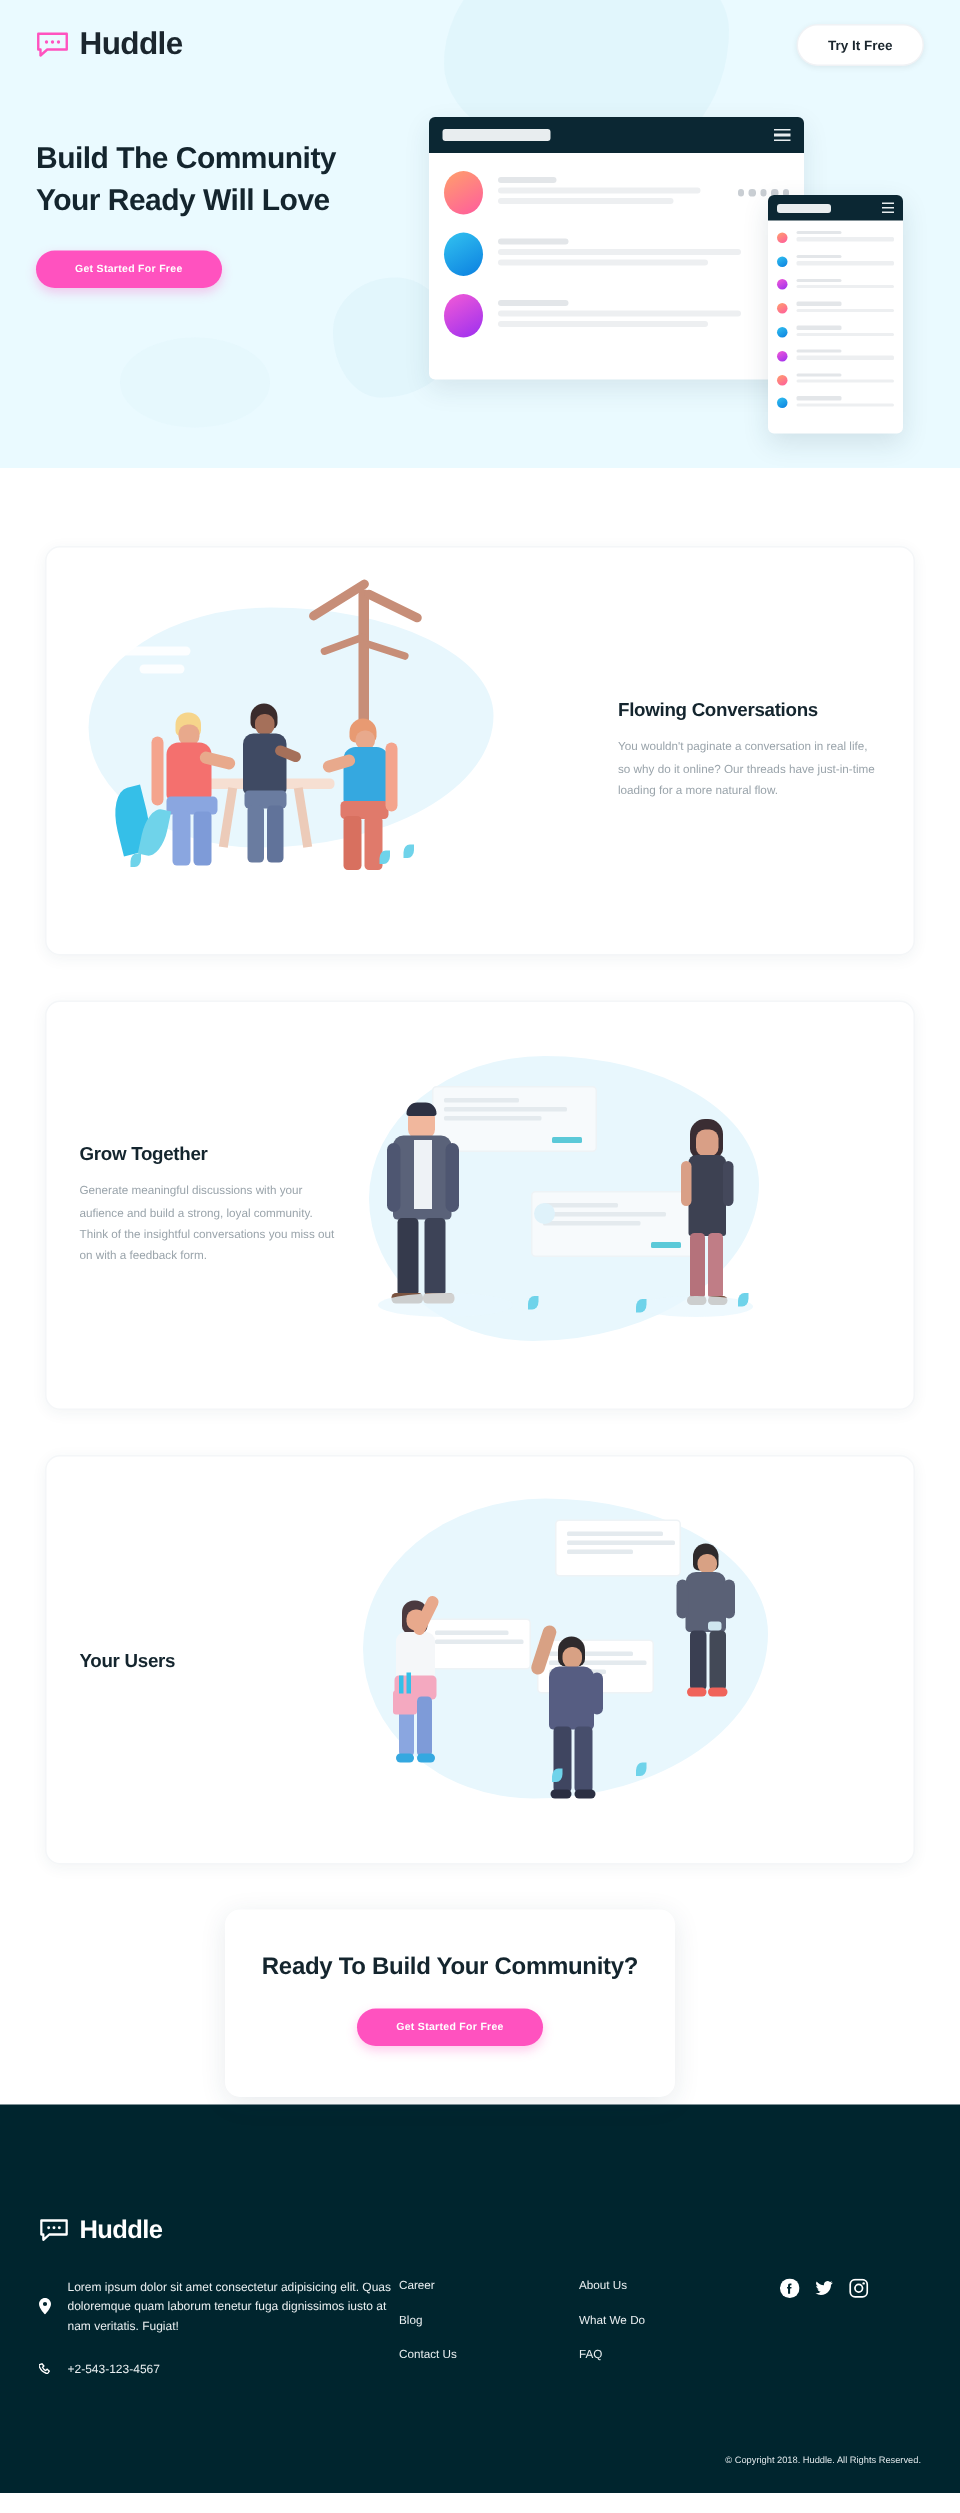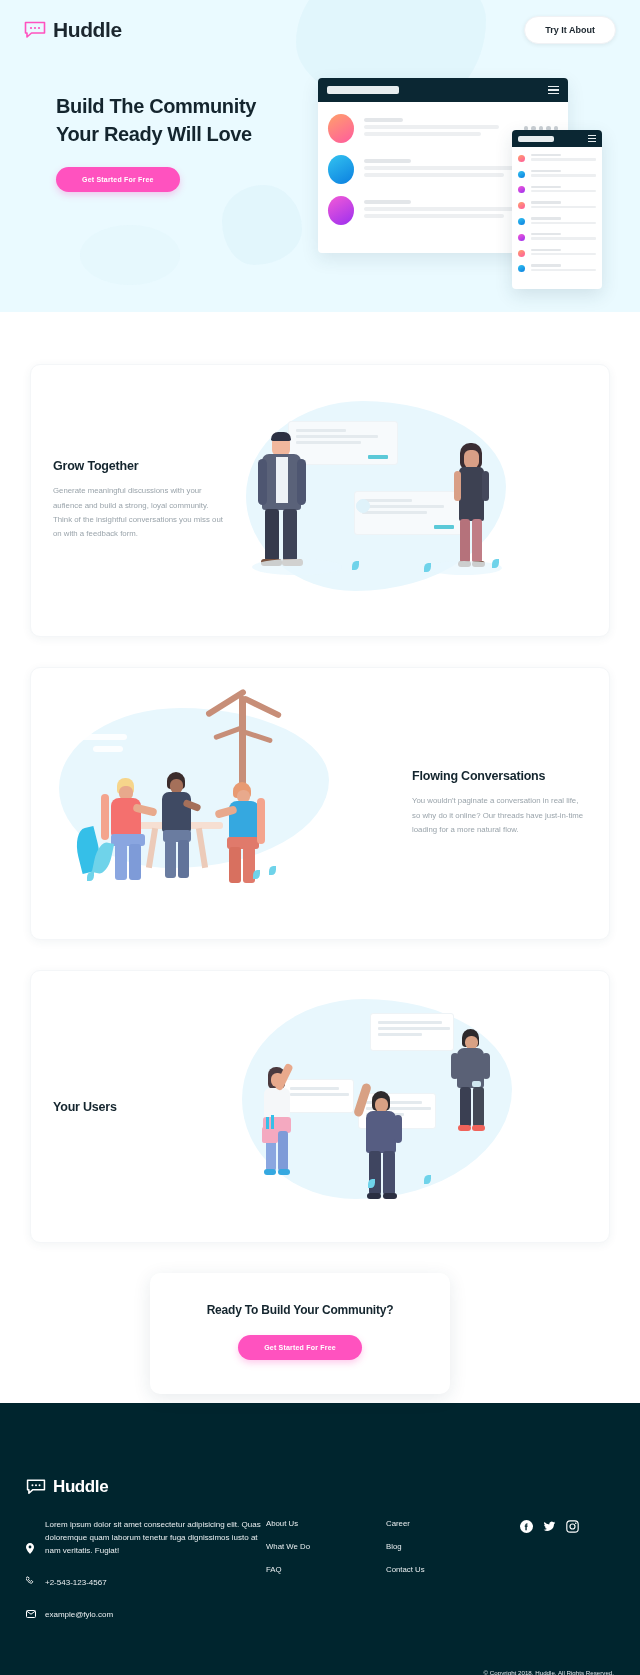--- a/index.html
+++ b/index.html
@@ -56,21 +56,21 @@
     cursor: pointer;
     white-space: nowrap;
   }
 
   .hero-body {
     position: relative;
     display: flex;
     padding: 34px 24px 0 24px;
     gap: 16px;
   }
-  .hero-left { width: 246px; flex: none; padding-top: 14px; margin-left: 32px; }
+  .hero-left { width: 246px; flex: none; padding-top: 14px; }
   .hero-title {
     font-size: 20px; line-height: 1.42; font-weight: 700;
     color: #14252e; letter-spacing: -0.35px;
   }
   .hero-sub {
     margin-top: 14px;
     font-size: 8.2px; line-height: 1.72; color: #2a3b44;
     width: 218px;
   }
   .btn-cta {
@@ -174,34 +174,34 @@
 
   
   .cta-zone { position: relative; margin-top: 22px; height: 130px; }
   .cta-card {
     position: absolute; left: 150px; top: 0; width: 300px;
     background: #fff; border-radius: 10px;
     box-shadow: 0 4px 18px rgba(30,60,80,.10);
     text-align: center; padding: 30px 20px 34px 20px;
     z-index: 3;
   }
-  .cta-title { font-size: 12px; font-weight: 700; color: #14252e; letter-spacing: -.2px; }
+  .cta-title { font-size: 16px; font-weight: 700; color: #14252e; letter-spacing: -.2px; }
   .cta-card .btn-cta { margin-top: 18px; }
 
   
   .footer {
     background: #00252e; color: #ffffff;
     padding: 74px 26px 18px 26px;
     position: relative;
   }
   .footer-logo { display: flex; align-items: center; gap: 7px; margin-bottom: 22px; }
   .footer-logo .logo-text { color: #ffffff; font-size: 17px; }
   .footer-cols { display: flex; }
   .f-contact { width: 240px; flex: none; }
-  .f-line { display: flex; gap: 9px; margin-bottom: 13px; align-items: flex-end; }
+  .f-line { display: flex; gap: 9px; margin-bottom: 13px; align-items: center; }
   .f-line .ic { width: 10px; flex: none; padding-top: 1px; }
   .f-line .tx { font-size: 8px; line-height: 1.62; color: #e8eef0; }
   .f-nav { width: 120px; }
   .f-nav a {
     display: block; font-size: 7.8px; color: #e8eef0;
     text-decoration: none; margin-bottom: 14px; cursor: pointer;
   }
   .f-social { flex: 1; display: flex; gap: 11px; justify-content: flex-start; padding-left: 14px; }
   .soc { width: 12px; height: 12px; cursor: pointer; }
   .copyright {
@@ -221,21 +221,21 @@
   <div class="topbar">
     <div class="logo">
       <svg class="bubble-icon" width="22" height="18" viewBox="0 0 22 18">
         <path d="M1.5 1.5h19v10.5h-13l-4.5 4v-4h-1.5z" fill="none" stroke="#ff52bf" stroke-width="1.6" stroke-linejoin="round"></path>
         <circle cx="7" cy="7" r="1.1" fill="#ff52bf"></circle>
         <circle cx="11" cy="7" r="1.1" fill="#ff52bf"></circle>
         <circle cx="15" cy="7" r="1.1" fill="#ff52bf"></circle>
       </svg>
       <span class="logo-text">Huddle</span>
     </div>
-    <button class="btn-try">Try It About</button>
+    <button class="btn-try">Try It Free</button>
   </div>
 
   <div class="hero-body">
     <div class="hero-left">
       <h1 class="hero-title">
         <span>Build The Community</span><br>
         <span>Your Ready Will Love</span>
       </h1>
       <button class="btn-cta">Get Started For Free</button>
     </div>
@@ -353,20 +353,84 @@
                 <i></i>
               </span>
             </div>
         </div>
       </div>
     </div>
   </div>
 </section>
 
 <section class="features">
+
+  <div class="card reverse">
+    <div class="card-text">
+      <div class="card-title">Flowing Conversations</div>
+      <div class="card-desc">You wouldn't paginate a conversation in real life, so why do it online? Our threads have just-in-time loading for a more natural flow.</div>
+    </div>
+    <div class="card-art">
+      <div class="illus">
+        <div class="blob-bg" style="left:6px;top:22px;width:270px;height:160px;"></div>
+
+        <div style="position:absolute;left:186px;top:10px;width:7px;height:150px;background:#c78e78;border-radius:3px;"></div>
+        <div style="position:absolute;left:150px;top:14px;width:46px;height:6px;background:#c78e78;border-radius:3px;transform:rotate(-32deg);"></div>
+        <div style="position:absolute;left:188px;top:18px;width:42px;height:6px;background:#c78e78;border-radius:3px;transform:rotate(26deg);"></div>
+        <div style="position:absolute;left:160px;top:44px;width:32px;height:5px;background:#c78e78;border-radius:3px;transform:rotate(-20deg);"></div>
+        <div style="position:absolute;left:190px;top:48px;width:30px;height:5px;background:#c78e78;border-radius:3px;transform:rotate(18deg);"></div>
+
+        <div style="position:absolute;left:28px;top:48px;width:46px;height:6px;background:#fff;border-radius:3px;opacity:.85;"></div>
+        <div style="position:absolute;left:40px;top:60px;width:30px;height:6px;background:#fff;border-radius:3px;opacity:.85;"></div>
+
+        <div style="position:absolute;left:76px;top:136px;width:94px;height:7px;background:#f6dfd2;border-radius:3px;"></div>
+        <div style="position:absolute;left:96px;top:142px;width:6px;height:40px;background:#eccbb9;transform:rotate(9deg);"></div>
+        <div style="position:absolute;left:146px;top:142px;width:6px;height:40px;background:#eccbb9;transform:rotate(-9deg);"></div>
+
+        <div class="pbody" style="left:54px;top:92px;">
+          <div style="position:absolute;left:10px;top:0;width:17px;height:16px;background:#f6d58b;border-radius:8px 8px 4px 4px;"></div>
+          <div style="position:absolute;left:12px;top:8px;width:14px;height:14px;background:#e8a98c;border-radius:6px;"></div>
+          <div style="position:absolute;left:4px;top:20px;width:30px;height:38px;background:#f4706e;border-radius:8px 8px 3px 3px;"></div>
+          <div style="position:absolute;left:26px;top:28px;width:24px;height:8px;background:#e8a98c;border-radius:4px;transform:rotate(14deg);"></div>
+          <div style="position:absolute;left:4px;top:56px;width:34px;height:12px;background:#8aa6e0;border-radius:3px;"></div>
+          <div style="position:absolute;left:8px;top:66px;width:12px;height:36px;background:#8aa6e0;border-radius:3px;"></div>
+          <div style="position:absolute;left:22px;top:66px;width:12px;height:36px;background:#7e9bd8;border-radius:3px;"></div>
+        </div>
+
+        <div style="position:absolute;left:48px;top:108px;width:8px;height:46px;background:#f4a48d;border-radius:4px;"></div>
+
+        <div class="pbody" style="left:106px;top:86px;">
+          <div style="position:absolute;left:8px;top:0;width:18px;height:17px;background:#3b2c2c;border-radius:9px 9px 4px 4px;"></div>
+          <div style="position:absolute;left:11px;top:7px;width:13px;height:14px;background:#a5705a;border-radius:6px;"></div>
+          <div style="position:absolute;left:3px;top:20px;width:29px;height:40px;background:#3f4a63;border-radius:7px 7px 3px 3px;"></div>
+          <div style="position:absolute;left:24px;top:30px;width:18px;height:7px;background:#a5705a;border-radius:4px;transform:rotate(22deg);"></div>
+          <div style="position:absolute;left:4px;top:58px;width:28px;height:12px;background:#6a7ca0;border-radius:3px;"></div>
+          <div style="position:absolute;left:6px;top:68px;width:11px;height:38px;background:#6a7ca0;border-radius:3px;"></div>
+          <div style="position:absolute;left:19px;top:68px;width:11px;height:38px;background:#61739a;border-radius:3px;"></div>
+        </div>
+
+        <div class="pbody" style="left:170px;top:96px;">
+          <div style="position:absolute;left:10px;top:0;width:18px;height:16px;background:#e89a72;border-radius:9px 9px 4px 4px;"></div>
+          <div style="position:absolute;left:14px;top:8px;width:13px;height:13px;background:#e8a98c;border-radius:6px;"></div>
+          <div style="position:absolute;left:6px;top:19px;width:30px;height:38px;background:#35a8e0;border-radius:8px 8px 3px 3px;"></div>
+          <div style="position:absolute;left:-8px;top:26px;width:22px;height:8px;background:#e8a98c;border-radius:4px;transform:rotate(-16deg);"></div>
+          <div style="position:absolute;left:4px;top:55px;width:32px;height:12px;background:#e07a6b;border-radius:3px;"></div>
+          <div style="position:absolute;left:6px;top:65px;width:12px;height:36px;background:#d8705f;border-radius:3px;"></div>
+          <div style="position:absolute;left:20px;top:65px;width:12px;height:36px;background:#e07a6b;border-radius:3px;"></div>
+        </div>
+        <div style="position:absolute;left:204px;top:112px;width:8px;height:46px;background:#f4a48d;border-radius:4px;"></div>
+
+        <div style="position:absolute;left:24px;top:142px;width:22px;height:44px;background:#35bfe8;border-radius:60% 0 60% 0;transform:rotate(-14deg);"></div>
+        <div style="position:absolute;left:42px;top:156px;width:16px;height:32px;background:#6fd3ea;border-radius:60% 0 60% 0;transform:rotate(12deg);"></div>
+        <div class="leaf" style="left:34px;top:186px;"></div>
+        <div class="leaf" style="left:200px;top:184px;"></div>
+        <div class="leaf" style="left:216px;top:180px;"></div>
+      </div>
+    </div>
+  </div>
 
   <div class="card">
     <div class="card-text">
       <div class="card-title">Grow Together</div>
       <div class="card-desc">Generate meaningful discussions with your aufience and build a strong, loyal community. Think of the insightful conversations you miss out on with a feedback form.</div>
     </div>
     <div class="card-art">
       <div class="illus">
         <div class="blob-bg" style="left:18px; top:18px; width:260px; height:190px;"></div>
         <div class="panel" style="left:60px;top:38px;width:110px;height:44px;">
@@ -407,84 +471,20 @@
           <div style="position:absolute;left:20px;top:72px;width:10px;height:44px;background:#c07d86;border-radius:3px;"></div>
           <div style="position:absolute;left:6px;top:114px;width:13px;height:6px;background:#7a5340;border-radius:3px;"></div>
           <div style="position:absolute;left:20px;top:114px;width:13px;height:6px;background:#7a5340;border-radius:3px;"></div>
         </div>
 
         <div class="blob-bg" style="left:24px;top:176px;width:90px;height:16px;border-radius:50%;opacity:.75;"></div>
         <div class="blob-bg" style="left:198px;top:178px;width:76px;height:14px;border-radius:50%;opacity:.75;"></div>
         <div class="leaf" style="left:124px;top:178px;"></div>
         <div class="leaf" style="left:196px;top:180px;"></div>
         <div class="leaf" style="left:264px;top:176px;"></div>
-      </div>
-    </div>
-  </div>
-
-  <div class="card reverse">
-    <div class="card-text">
-      <div class="card-title">Flowing Conversations</div>
-      <div class="card-desc">You wouldn't paginate a conversation in real life, so why do it online? Our threads have just-in-time loading for a more natural flow.</div>
-    </div>
-    <div class="card-art">
-      <div class="illus">
-        <div class="blob-bg" style="left:6px;top:22px;width:270px;height:160px;"></div>
-
-        <div style="position:absolute;left:186px;top:10px;width:7px;height:150px;background:#c78e78;border-radius:3px;"></div>
-        <div style="position:absolute;left:150px;top:14px;width:46px;height:6px;background:#c78e78;border-radius:3px;transform:rotate(-32deg);"></div>
-        <div style="position:absolute;left:188px;top:18px;width:42px;height:6px;background:#c78e78;border-radius:3px;transform:rotate(26deg);"></div>
-        <div style="position:absolute;left:160px;top:44px;width:32px;height:5px;background:#c78e78;border-radius:3px;transform:rotate(-20deg);"></div>
-        <div style="position:absolute;left:190px;top:48px;width:30px;height:5px;background:#c78e78;border-radius:3px;transform:rotate(18deg);"></div>
-
-        <div style="position:absolute;left:28px;top:48px;width:46px;height:6px;background:#fff;border-radius:3px;opacity:.85;"></div>
-        <div style="position:absolute;left:40px;top:60px;width:30px;height:6px;background:#fff;border-radius:3px;opacity:.85;"></div>
-
-        <div style="position:absolute;left:76px;top:136px;width:94px;height:7px;background:#f6dfd2;border-radius:3px;"></div>
-        <div style="position:absolute;left:96px;top:142px;width:6px;height:40px;background:#eccbb9;transform:rotate(9deg);"></div>
-        <div style="position:absolute;left:146px;top:142px;width:6px;height:40px;background:#eccbb9;transform:rotate(-9deg);"></div>
-
-        <div class="pbody" style="left:54px;top:92px;">
-          <div style="position:absolute;left:10px;top:0;width:17px;height:16px;background:#f6d58b;border-radius:8px 8px 4px 4px;"></div>
-          <div style="position:absolute;left:12px;top:8px;width:14px;height:14px;background:#e8a98c;border-radius:6px;"></div>
-          <div style="position:absolute;left:4px;top:20px;width:30px;height:38px;background:#f4706e;border-radius:8px 8px 3px 3px;"></div>
-          <div style="position:absolute;left:26px;top:28px;width:24px;height:8px;background:#e8a98c;border-radius:4px;transform:rotate(14deg);"></div>
-          <div style="position:absolute;left:4px;top:56px;width:34px;height:12px;background:#8aa6e0;border-radius:3px;"></div>
-          <div style="position:absolute;left:8px;top:66px;width:12px;height:36px;background:#8aa6e0;border-radius:3px;"></div>
-          <div style="position:absolute;left:22px;top:66px;width:12px;height:36px;background:#7e9bd8;border-radius:3px;"></div>
-        </div>
-
-        <div style="position:absolute;left:48px;top:108px;width:8px;height:46px;background:#f4a48d;border-radius:4px;"></div>
-
-        <div class="pbody" style="left:106px;top:86px;">
-          <div style="position:absolute;left:8px;top:0;width:18px;height:17px;background:#3b2c2c;border-radius:9px 9px 4px 4px;"></div>
-          <div style="position:absolute;left:11px;top:7px;width:13px;height:14px;background:#a5705a;border-radius:6px;"></div>
-          <div style="position:absolute;left:3px;top:20px;width:29px;height:40px;background:#3f4a63;border-radius:7px 7px 3px 3px;"></div>
-          <div style="position:absolute;left:24px;top:30px;width:18px;height:7px;background:#a5705a;border-radius:4px;transform:rotate(22deg);"></div>
-          <div style="position:absolute;left:4px;top:58px;width:28px;height:12px;background:#6a7ca0;border-radius:3px;"></div>
-          <div style="position:absolute;left:6px;top:68px;width:11px;height:38px;background:#6a7ca0;border-radius:3px;"></div>
-          <div style="position:absolute;left:19px;top:68px;width:11px;height:38px;background:#61739a;border-radius:3px;"></div>
-        </div>
-
-        <div class="pbody" style="left:170px;top:96px;">
-          <div style="position:absolute;left:10px;top:0;width:18px;height:16px;background:#e89a72;border-radius:9px 9px 4px 4px;"></div>
-          <div style="position:absolute;left:14px;top:8px;width:13px;height:13px;background:#e8a98c;border-radius:6px;"></div>
-          <div style="position:absolute;left:6px;top:19px;width:30px;height:38px;background:#35a8e0;border-radius:8px 8px 3px 3px;"></div>
-          <div style="position:absolute;left:-8px;top:26px;width:22px;height:8px;background:#e8a98c;border-radius:4px;transform:rotate(-16deg);"></div>
-          <div style="position:absolute;left:4px;top:55px;width:32px;height:12px;background:#e07a6b;border-radius:3px;"></div>
-          <div style="position:absolute;left:6px;top:65px;width:12px;height:36px;background:#d8705f;border-radius:3px;"></div>
-          <div style="position:absolute;left:20px;top:65px;width:12px;height:36px;background:#e07a6b;border-radius:3px;"></div>
-        </div>
-        <div style="position:absolute;left:204px;top:112px;width:8px;height:46px;background:#f4a48d;border-radius:4px;"></div>
-
-        <div style="position:absolute;left:24px;top:142px;width:22px;height:44px;background:#35bfe8;border-radius:60% 0 60% 0;transform:rotate(-14deg);"></div>
-        <div style="position:absolute;left:42px;top:156px;width:16px;height:32px;background:#6fd3ea;border-radius:60% 0 60% 0;transform:rotate(12deg);"></div>
-        <div class="leaf" style="left:34px;top:186px;"></div>
-        <div class="leaf" style="left:200px;top:184px;"></div>
-        <div class="leaf" style="left:216px;top:180px;"></div>
       </div>
     </div>
   </div>
 
   <div class="card">
     <div class="card-text">
       <div class="card-title">Your Users</div>
     </div>
     <div class="card-art">
       <div class="illus">
@@ -581,41 +581,32 @@
         <span class="tx">Lorem ipsum dolor sit amet consectetur adipisicing elit. Quas doloremque quam laborum tenetur fuga dignissimos iusto at nam veritatis. Fugiat!</span>
       </div>
       <div class="f-line">
         <span class="ic">
           <svg width="9" height="10" viewBox="0 0 10 10">
               <path d="M2.2.4 3.6 2 2.6 3c.5 1.1 1.3 1.9 2.4 2.4l1-1 1.6 1.4-.9 1.3c-.3.4-.9.5-1.4.3C3 6.6 1.1 4.7.2 2.4-.1 1.9 0 1.3.5 1L2.2.4z" fill="none" stroke="#ffffff" stroke-width="1"></path>
             </svg>
         </span>
         <span class="tx">+2-543-123-4567</span>
       </div>
-      <div class="f-line">
-        <span class="ic">
-          <svg width="10" height="8" viewBox="0 0 10 8">
-              <rect x="0.5" y="0.5" width="9" height="7" rx="1" fill="none" stroke="#ffffff"></rect>
-              <path d="M0.8 1.2 5 4.2l4.2-3" fill="none" stroke="#ffffff"></path>
-            </svg>
-        </span>
-        <span class="tx">example@fylo.com</span>
-      </div>
-    </div>
+    </div>
+
+    <nav class="f-nav">
+      <a>Career</a>
+      <a>Blog</a>
+      <a>Contact Us</a>
+    </nav>
 
     <nav class="f-nav">
       <a>About Us</a>
       <a>What We Do</a>
       <a>FAQ</a>
-    </nav>
-
-    <nav class="f-nav">
-      <a>Career</a>
-      <a>Blog</a>
-      <a>Contact Us</a>
     </nav>
 
     <div class="f-social">
       <span class="soc">
         <svg width="13" height="13" viewBox="0 0 16 16">
             <circle cx="8" cy="8" r="8" fill="#ffffff"></circle>
             <path d="M9.3 8.3h-1v4.3H6.6V8.3h-.8V6.9h.8v-1c0-1 .4-1.7 1.6-1.7h1.2v1.4h-.7c-.4 0-.5.2-.5.5v.8h1.3l-.2 1.4z" fill="#00252e"></path>
           </svg>
       </span>
       <span class="soc">

